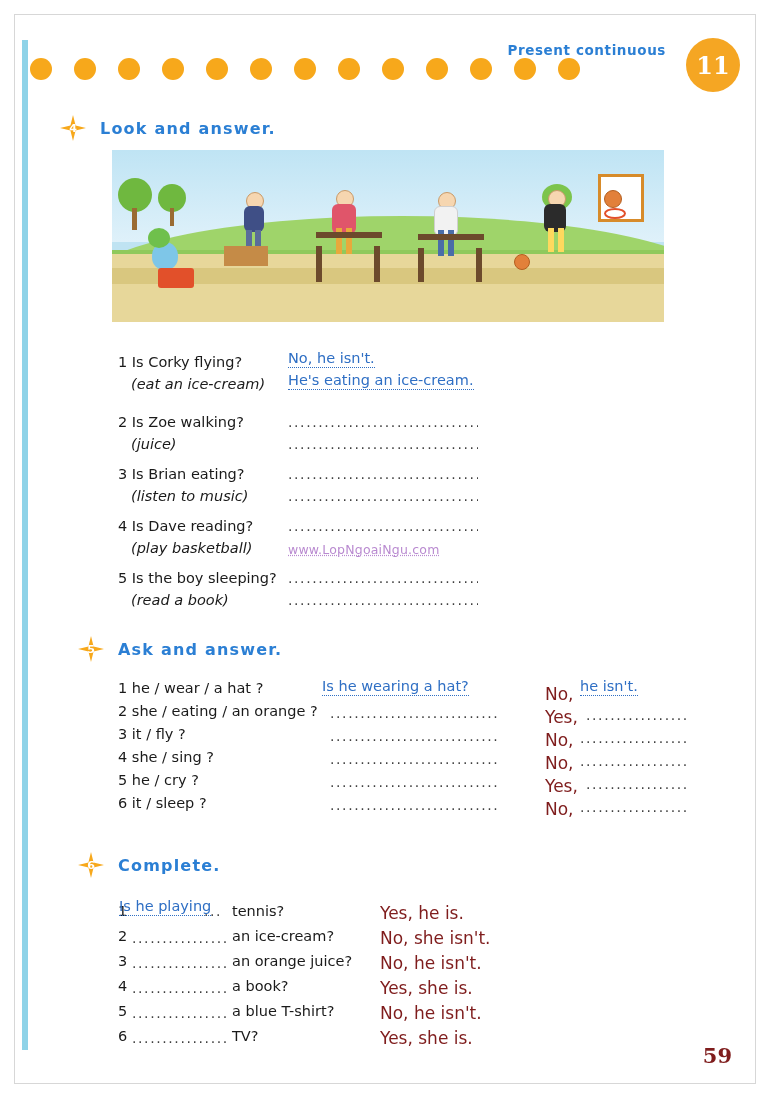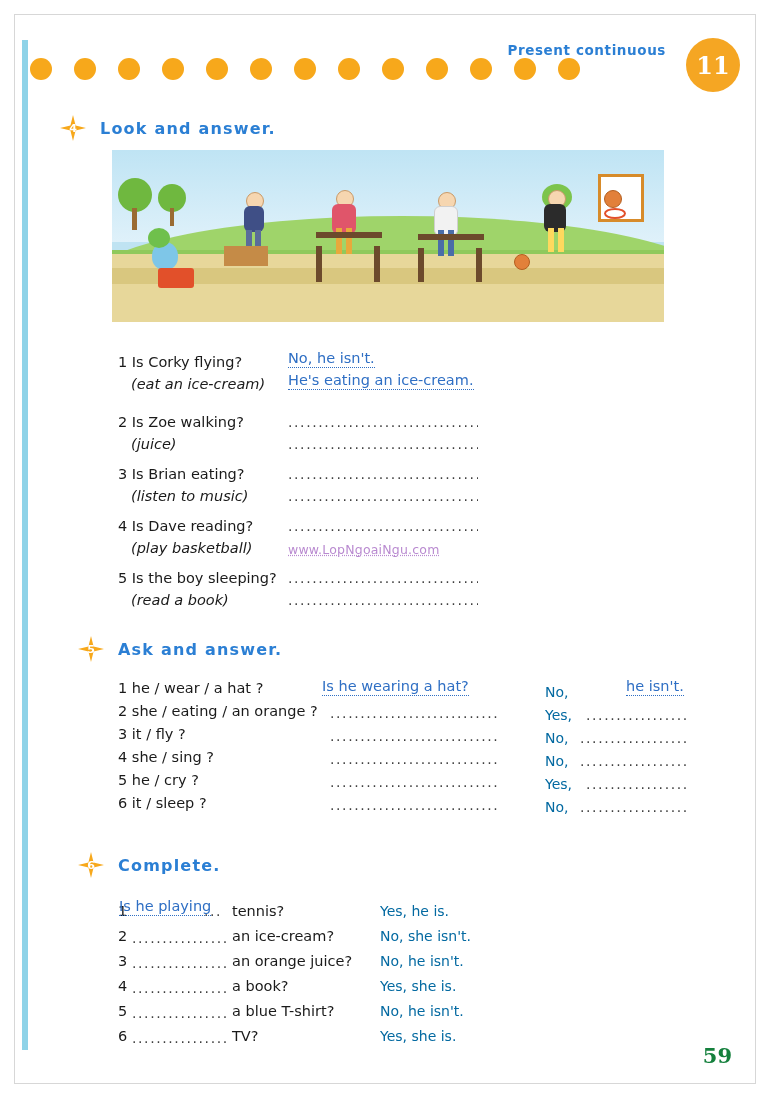--- a/index.html
+++ b/index.html
@@ -173,40 +173,40 @@
     color: #2f6fc4;
     white-space: nowrap;
     font-family: "DejaVu Sans", sans-serif;
   }
   .handwrite.u {
     border-bottom: 1px dotted #2f6fc4;
     padding-bottom: 1px;
   }
   .answer {
     position: absolute;
-    font-size: 14px;
-    color: #0369a1;
+    font-size: 17px;
+    color: #7f1d1d;
     white-space: nowrap;
   }
   .watermark {
     position: absolute;
     font-size: 12.5px;
     color: #b98ad0;
     letter-spacing: 0.2px;
     white-space: nowrap;
     text-decoration: underline;
     text-decoration-style: dotted;
   }
   .pagenum {
     position: absolute;
     right: 38px;
     bottom: 30px;
     font-size: 21px;
     font-weight: bold;
-    color: #15803d;
+    color: #7f1d1d;
     font-family: "DejaVu Serif", serif;
   }
 </style>
 </head>
 <body>
 
 <div class="page-frame"></div>
 <div class="left-bar"></div>
 
 <div class="header-title">Present continuous</div>
@@ -322,21 +322,21 @@
   <span class="star">
     <span class="shape"></span>
     <span class="num">5</span>
   </span>
   <span class="ex-title">Ask  and  answer.</span>
 </div>
 
 <div class="qnum" style="left:118px; top:680px;"><span>1</span>&nbsp;<span>he / wear / a hat ?</span></div>
 <div class="handwrite u" style="left:322px; top:678px;">Is he wearing a hat?</div>
 <div class="answer" style="left:545px; top:684px;">No,</div>
-<div class="handwrite u" style="left:580px; top:678px;margin-left:46px;">he isn't.</div>
+<div class="handwrite u" style="left:580px; top:678px;">he isn't.</div>
 
 <div class="qnum" style="left:118px; top:703px;"><span>2</span>&nbsp;<span>she / eating / an orange ?</span></div>
 <div class="dotline" style="left:330px; top:705px; width:168px;">...................................</div>
 <div class="answer" style="left:545px; top:707px;">Yes,</div>
 <div class="dotline" style="left:586px; top:707px; width:100px;">..................</div>
 
 <div class="qnum" style="left:118px; top:726px;"><span>3</span>&nbsp;<span>it / fly ?</span></div>
 <div class="dotline" style="left:330px; top:728px; width:168px;">...................................</div>
 <div class="answer" style="left:545px; top:730px;">No,</div>
 <div class="dotline" style="left:580px; top:730px; width:106px;">..................</div>

